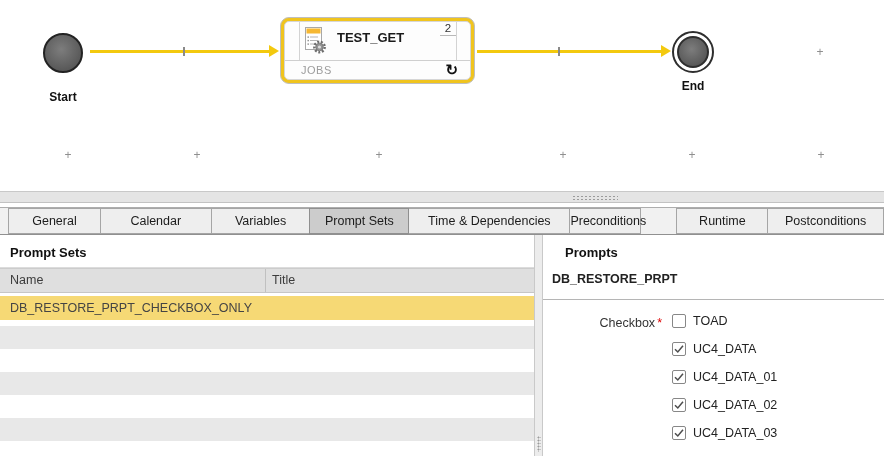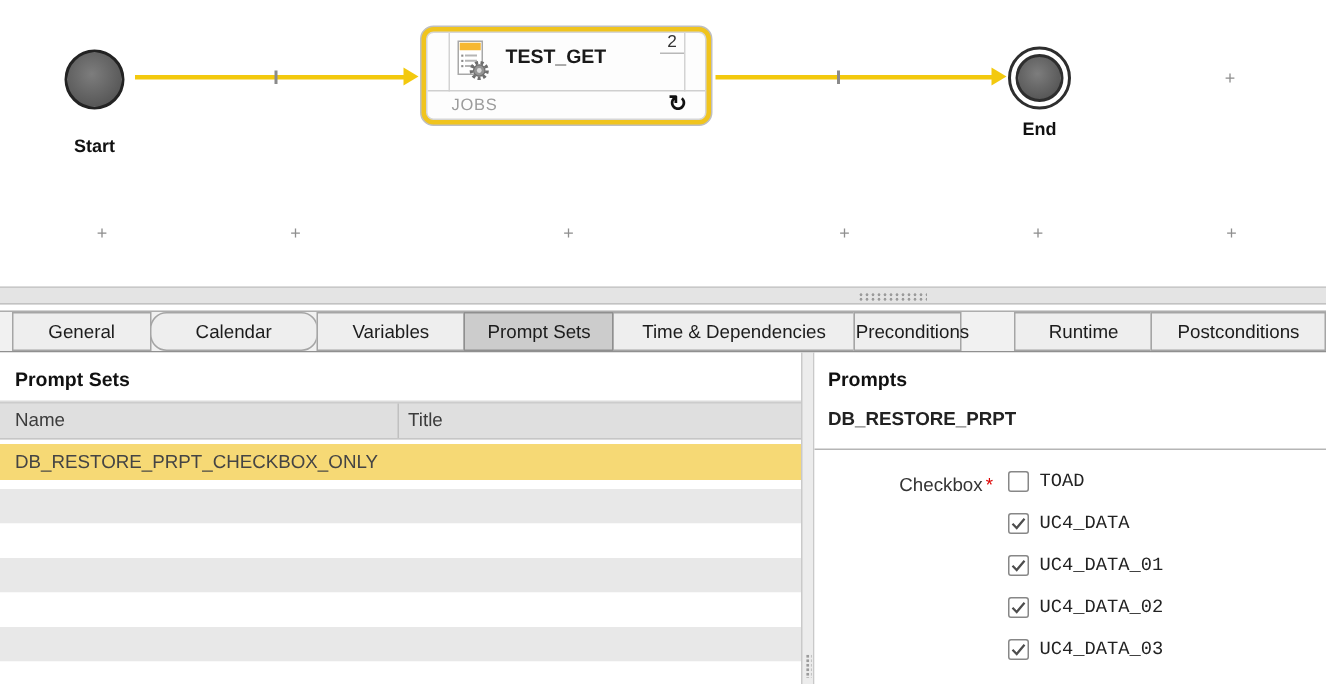--- a/index.html
+++ b/index.html
@@ -82,21 +82,21 @@
 
   #right-panel{position:absolute;left:543px;top:235px;right:0;bottom:0;background:#fff;}
   #prompt-set-name{position:absolute;left:9px;top:37px;font-size:12.5px;font-weight:bold;color:#222;}
   #prompts-rule{position:absolute;left:0;right:0;top:64px;height:1px;background:#b5b5b5;}
   #field-label{position:absolute;left:9px;top:81px;width:110px;text-align:right;font-size:12.5px;color:#333;}
   #field-label .req{color:var(--required-red);margin-left:2px;}
   #options-col{position:absolute;left:129px;top:78px;display:flex;flex-direction:column;gap:13px;}
   .opt-row{display:flex;align-items:center;height:15px;}
   .checkbox{width:14px;height:14px;border:1px solid #878787;border-radius:2px;background:#fff;
     display:flex;align-items:center;justify-content:center;cursor:pointer;flex:0 0 auto;}
-  .opt-label{margin-left:7px;font-size:12.5px;color:#222;white-space:nowrap;font-family:Liberation Mono, monospace;}
+  .opt-label{margin-left:7px;font-size:12.5px;color:#222;white-space:nowrap;}
 </style>
 </head>
 <body>
 
 <div id="app">
 
   <div id="canvas">
 
     <div id="start-circle"></div>
     <div class="node-label" style="left:63px;top:90px;">Start</div>
@@ -154,21 +154,21 @@
     <span class="grid-plus" style="left:692px;top:155px;">+</span>
     <span class="grid-plus" style="left:821px;top:155px;">+</span>
   </div>
 
   <div id="hsplitter">
     <div id="hsplitter-grip"></div>
   </div>
 
   <div id="tab-strip">
       <div class="tab" style="width: 94px;">General</div>
-      <div class="tab" style="width: 113px; border-radius: 11px;">Calendar</div>
+      <div class="tab" style="width: 113px;">Calendar</div>
       <div class="tab" style="width: 101px;">Variables</div>
       <div class="tab selected" style="width: 101px;">Prompt Sets</div>
       <div class="tab" style="width: 164px;">Time &amp; Dependencies</div>
       <div class="tab" style="width: 72px;">Preconditions</div>
       <div class="tab" style="width: 93px; margin-left: 35px;">Runtime</div>
       <div class="tab" style="width: 118px;">Postconditions</div>
     </div>
 
   <div id="left-panel">
     <div class="panel-title">Prompt Sets</div>
@@ -189,21 +189,21 @@
         <div class="ps-row alt"></div>
         <div class="ps-row"></div>
       </div>
   </div>
 
   <div id="vsplitter">
     <div id="vsplitter-grip"></div>
   </div>
 
   <div id="right-panel">
-    <div class="panel-title" style="left:9px;">Prompts</div>
+    <div class="panel-title" style="left:22px;">Prompts</div>
     <div id="prompt-set-name">DB_RESTORE_PRPT</div>
     <div id="prompts-rule"></div>
     <div id="field-label">
       <span>Checkbox</span><span class="req">*</span>
     </div>
     <div id="options-col">
         <div class="opt-row">
           <span class="checkbox"></span>
           <span class="opt-label">TOAD</span>
         </div>

